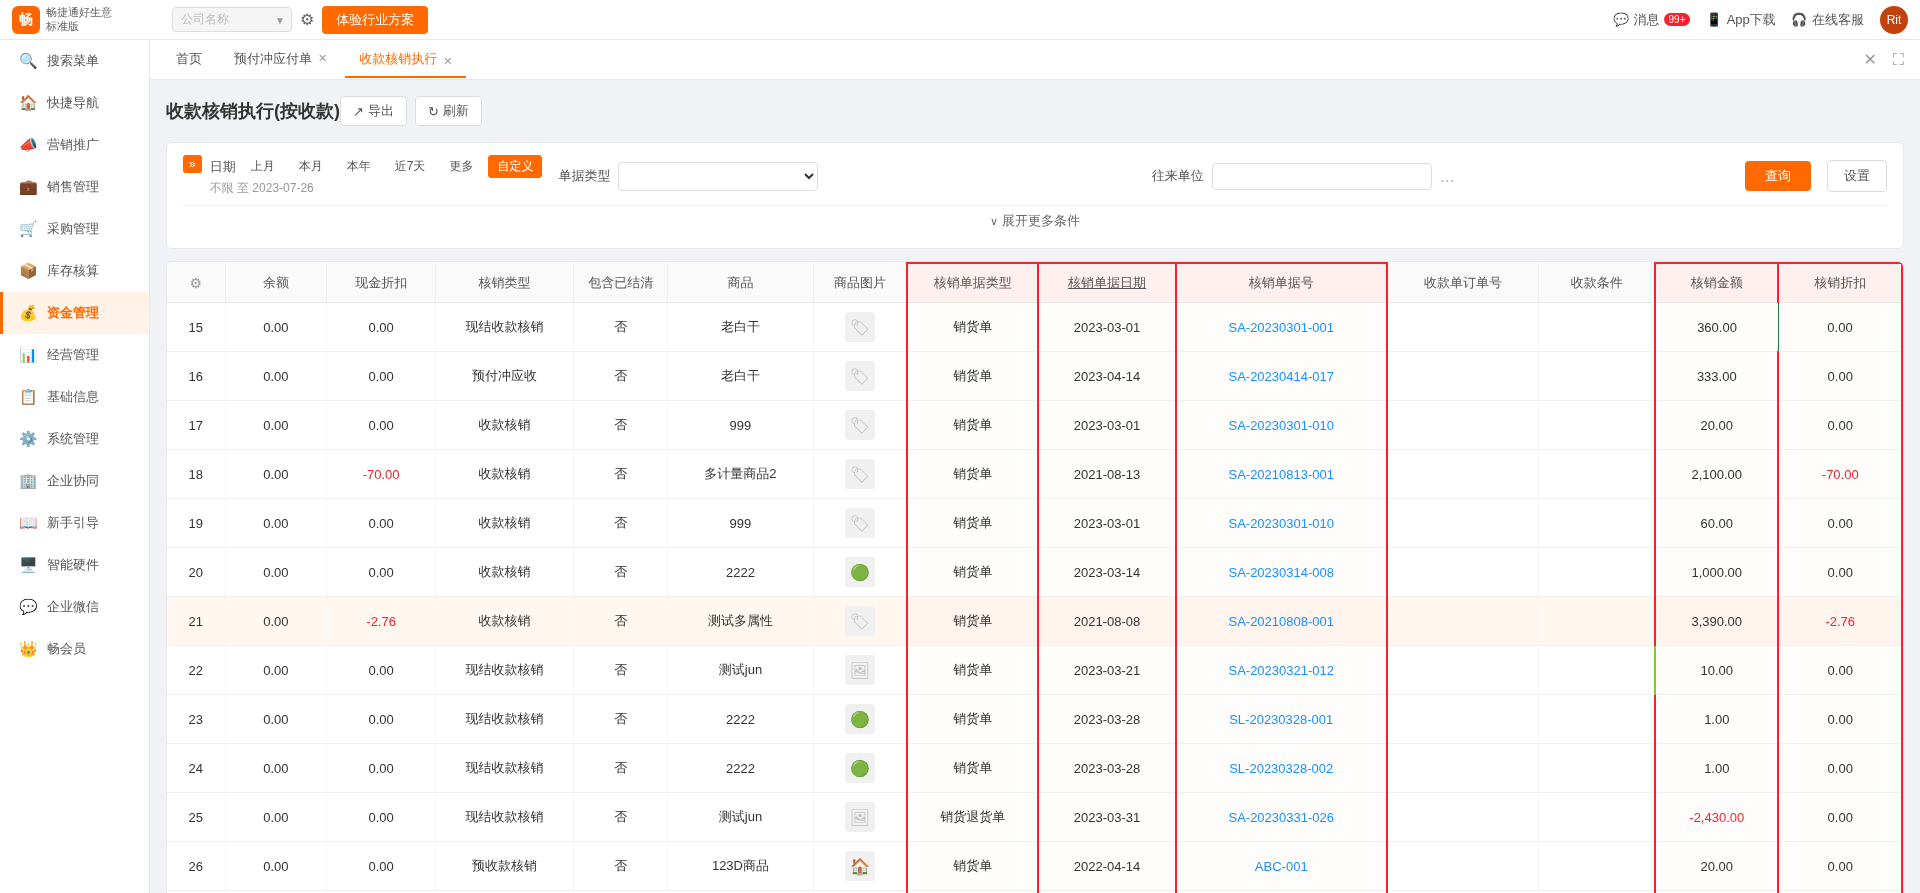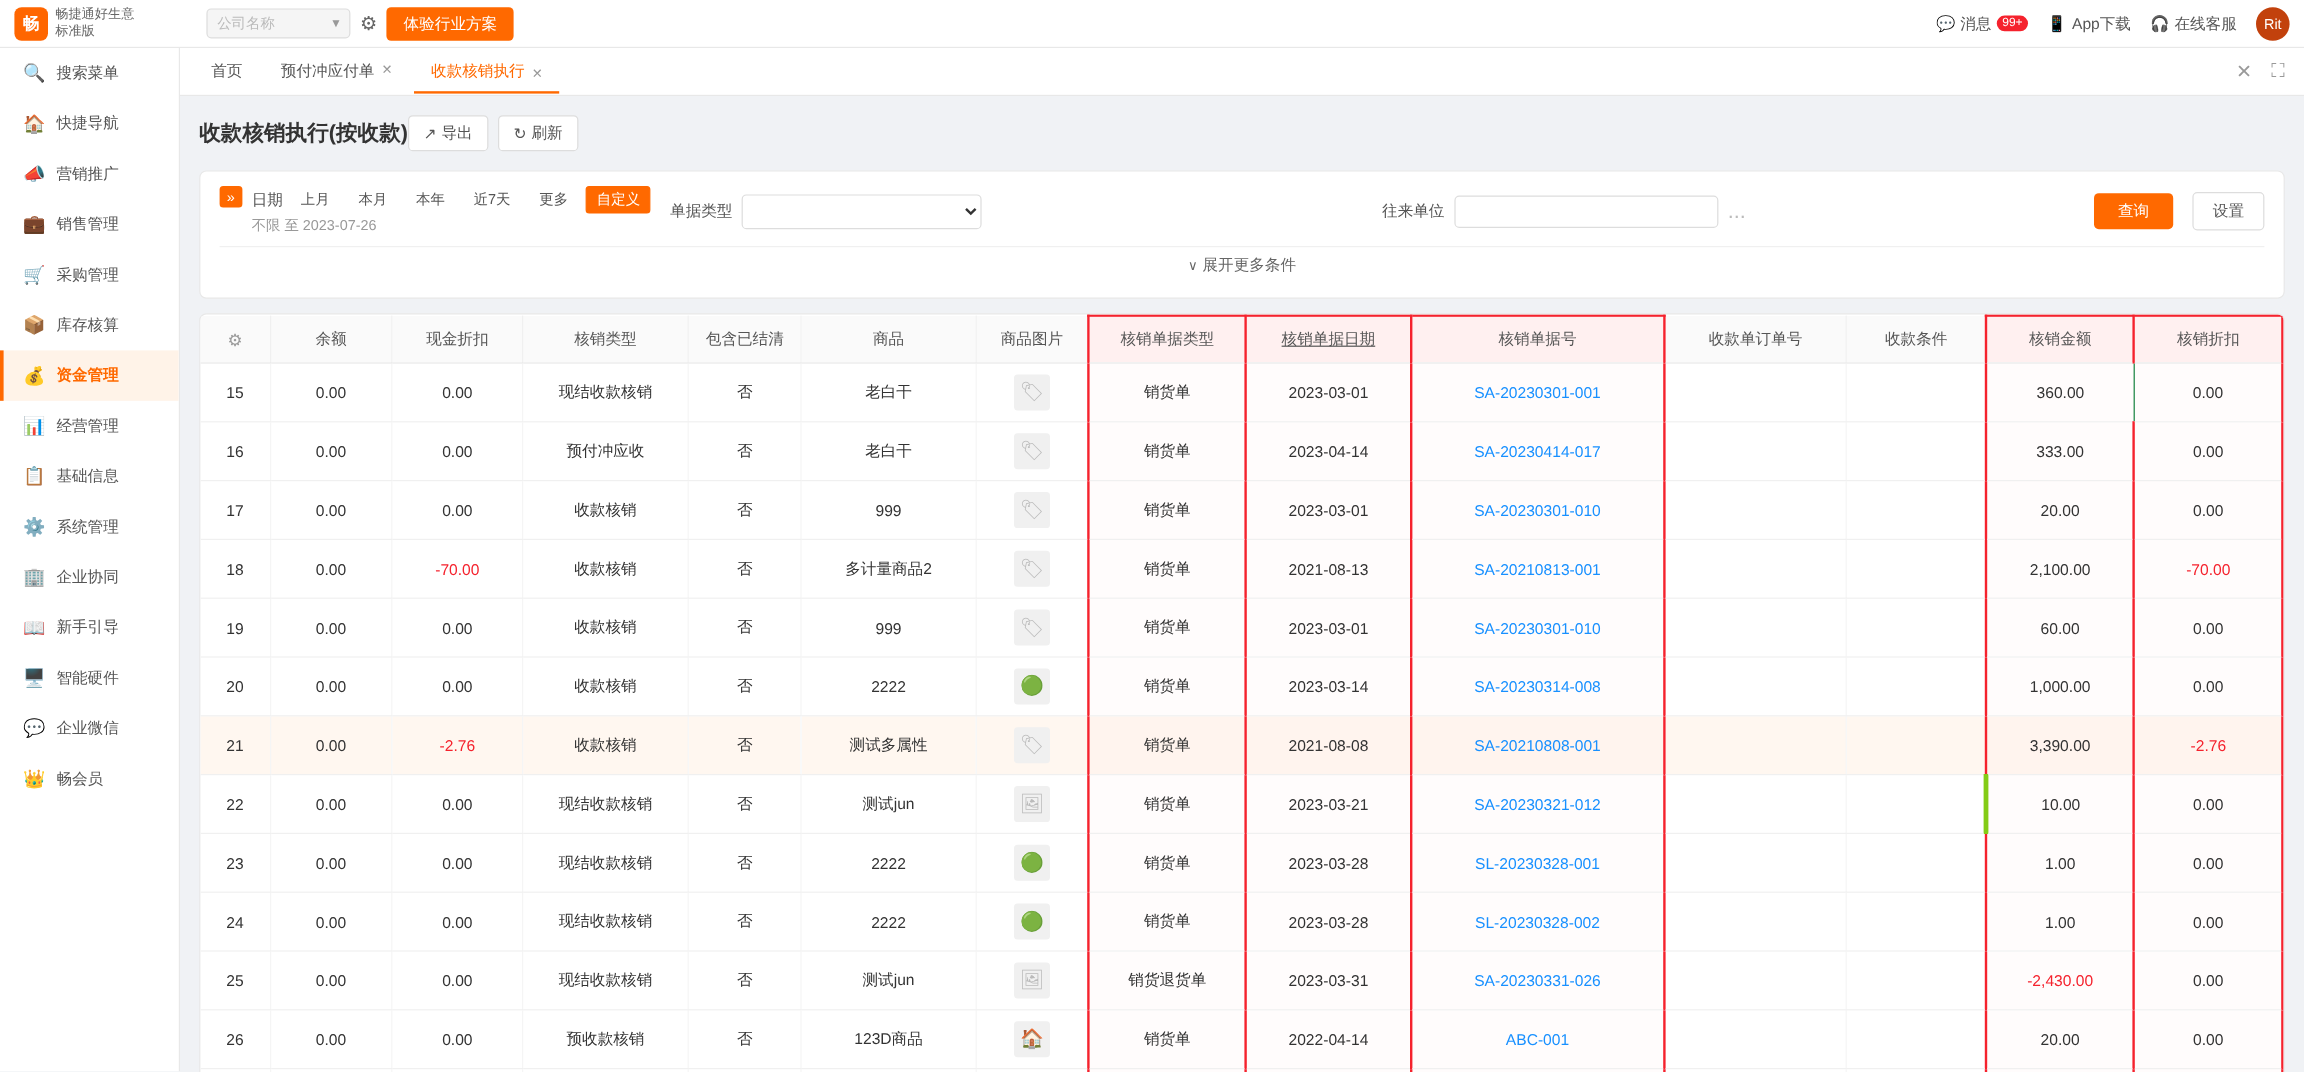--- a/index.html
+++ b/index.html
@@ -554,21 +554,21 @@
       <td>
         <div class="img-thumb">
                     <span class="img-placeholder">🖼</span>
                   </div>
       </td>
       <td style="border-left:2px solid #f5222d;border-right:2px solid #f5222d;background:rgba(255,220,220,0.08);">销货单</td>
       <td style="border-right:2px solid #f5222d;background:rgba(255,220,220,0.08);">2023-03-21</td>
       <td style="border-right:2px solid #f5222d;background:rgba(255,220,220,0.08);"><a class="link-text">SA-20230321-012</a></td>
       <td></td>
       <td></td>
-      <td style="border-left:4px solid #84cc16;border-right:2px solid #f5222d;background:rgba(255,220,220,0.08);" class="">10.00</td>
+      <td style="border-left:2px solid #84cc16;border-right:2px solid #f5222d;background:rgba(255,220,220,0.08);" class="">10.00</td>
       <td style="border-right:2px solid #f5222d;background:rgba(255,220,220,0.08);" class="">0.00</td>
     </tr>
               <tr>
       <td>23</td>
       <td>0.00</td>
       <td class="">0.00</td>
       <td>现结收款核销</td>
       <td>否</td>
       <td>2222</td>
       <td>

